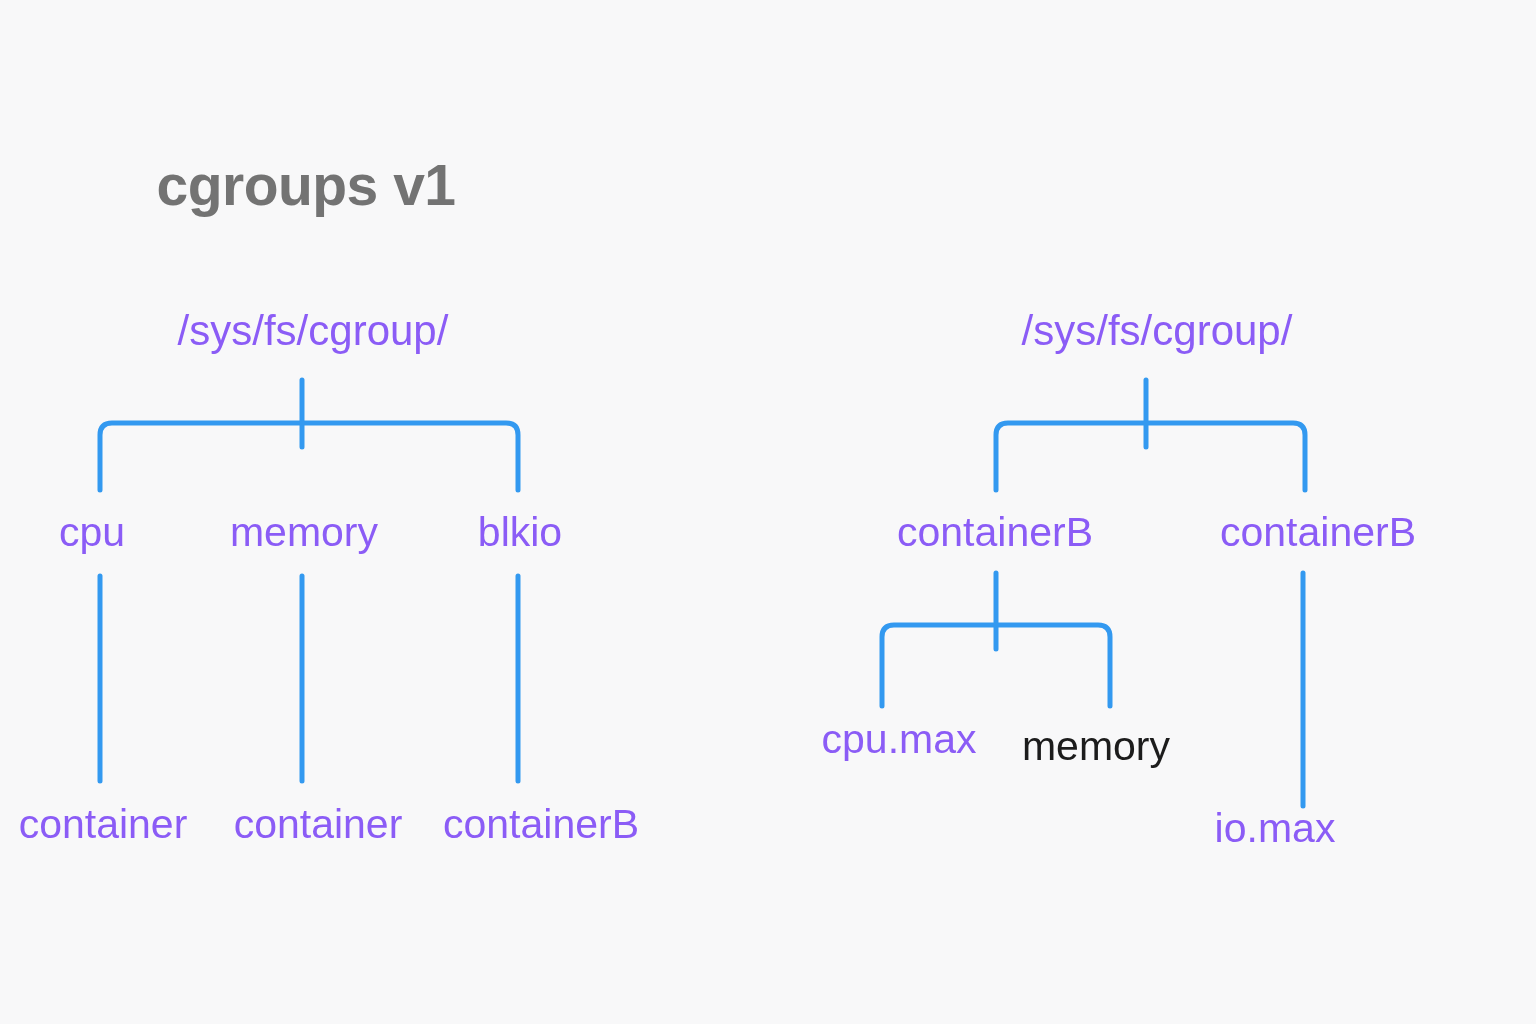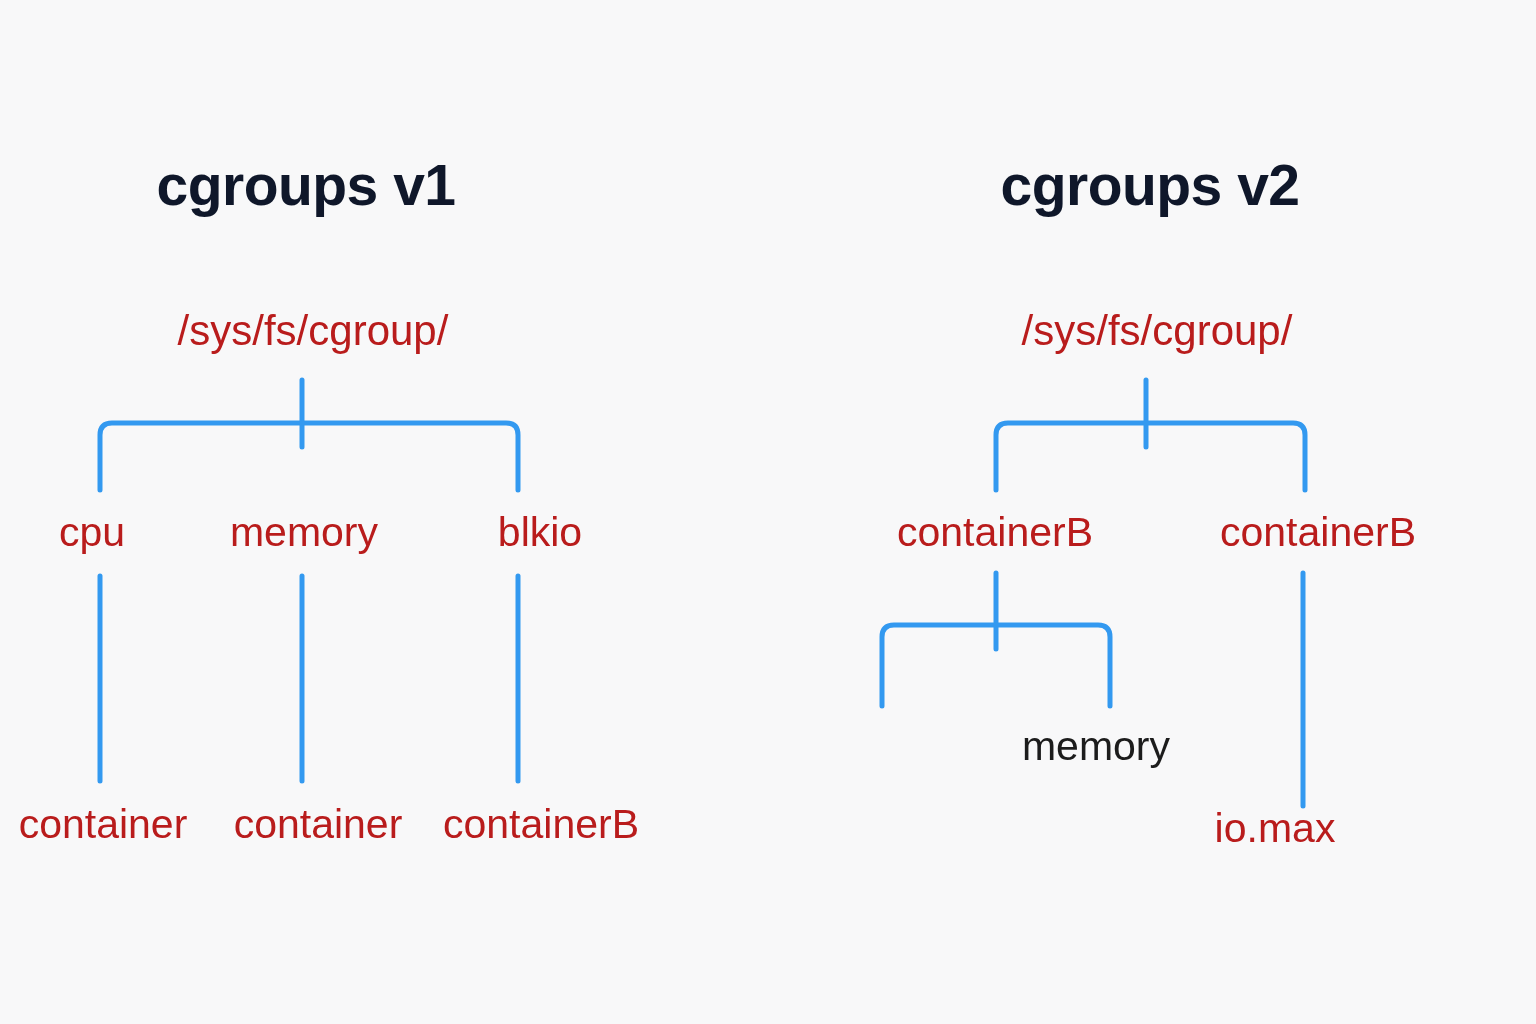--- a/index.html
+++ b/index.html
@@ -20,29 +20,29 @@
     position: absolute;
     left: 0;
     top: 0;
     width: 1536px;
     height: 1024px;
     pointer-events: none;
   }
   .lbl {
     position: absolute;
     white-space: nowrap;
-    color: #b91c1c;
+    color: #8b5cf6;
     font-weight: 400;
     line-height: 1.12;
   }
   .lbl.center { transform: translateX(-50%); }
   .title {
     position: absolute;
     white-space: nowrap;
-    color: #0f172a;
+    color: #737373;
     font-size: 57px;
     font-weight: 700;
     letter-spacing: -0.5px;
     transform: translateX(-50%);
   }
   .root {
     font-size: 42px;
   }
   .node {
     font-size: 41px;
@@ -86,36 +86,36 @@
   </svg>
 
   <div class="title" style="left:306px; top:152px;">cgroups v1</div>
 
   <div class="lbl center root" style="left:313px; top:307px;">/sys/fs/cgroup/</div>
 
   <div class="lbl center node" style="left:92px; top:510px;text-align:center;">cpu</div>
 
   <div class="lbl center node" style="left:304px; top:510px;">memory</div>
 
-  <div class="lbl center node" style="left:520px; top:510px;margin-left:20px;">blkio</div>
+  <div class="lbl center node" style="left:520px; top:510px;">blkio</div>
 
   <div class="lbl center leaf" style="left:103px; top:802px;">container</div>
 
   <div class="lbl center leaf" style="left:318px; top:802px;">container</div>
 
   <div class="lbl center leaf" style="left:541px; top:802px;">containerB</div>
 
-  <div class="title" style="left:1150px; top:152px;">cgroups v2</div>
 
   <div class="lbl center root" style="left:1157px; top:307px;">/sys/fs/cgroup/</div>
 
   <div class="lbl center node" style="left:995px; top:510px;">containerB</div>
 
   <div class="lbl center node" style="left:1318px; top:510px;">containerB</div>
 
+  <div class="lbl center leaf" style="left:899px; top:717px;">cpu.max</div>
 
   <div class="wrapleaf" style="left:898px; top:717px; width:272px;">
     <div>memory</div>
   </div>
 
   <div class="lbl center leaf" style="left:1275px; top:806px;">io.max</div>
 
 </div>
 
 </body></html>

